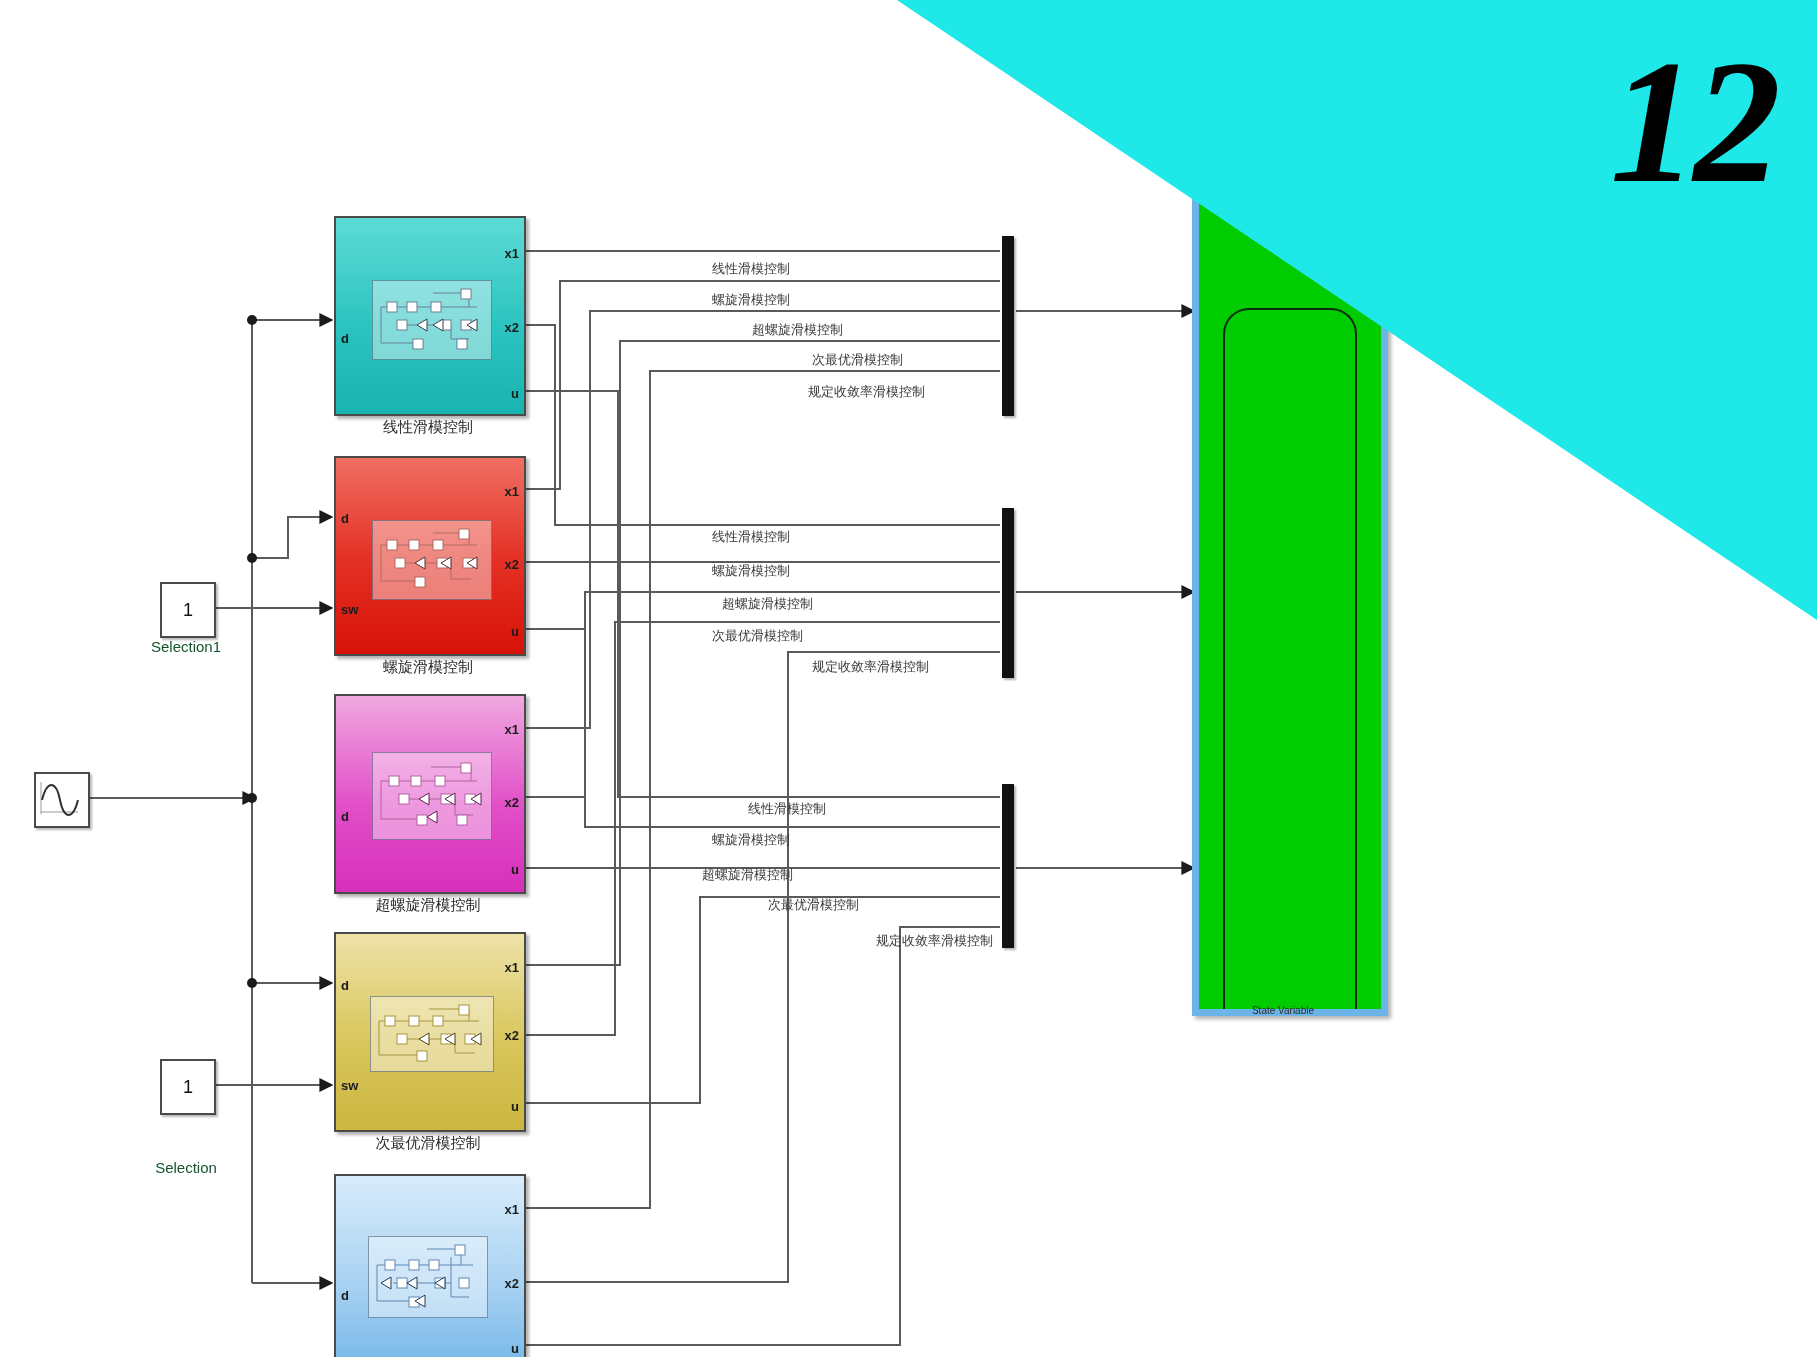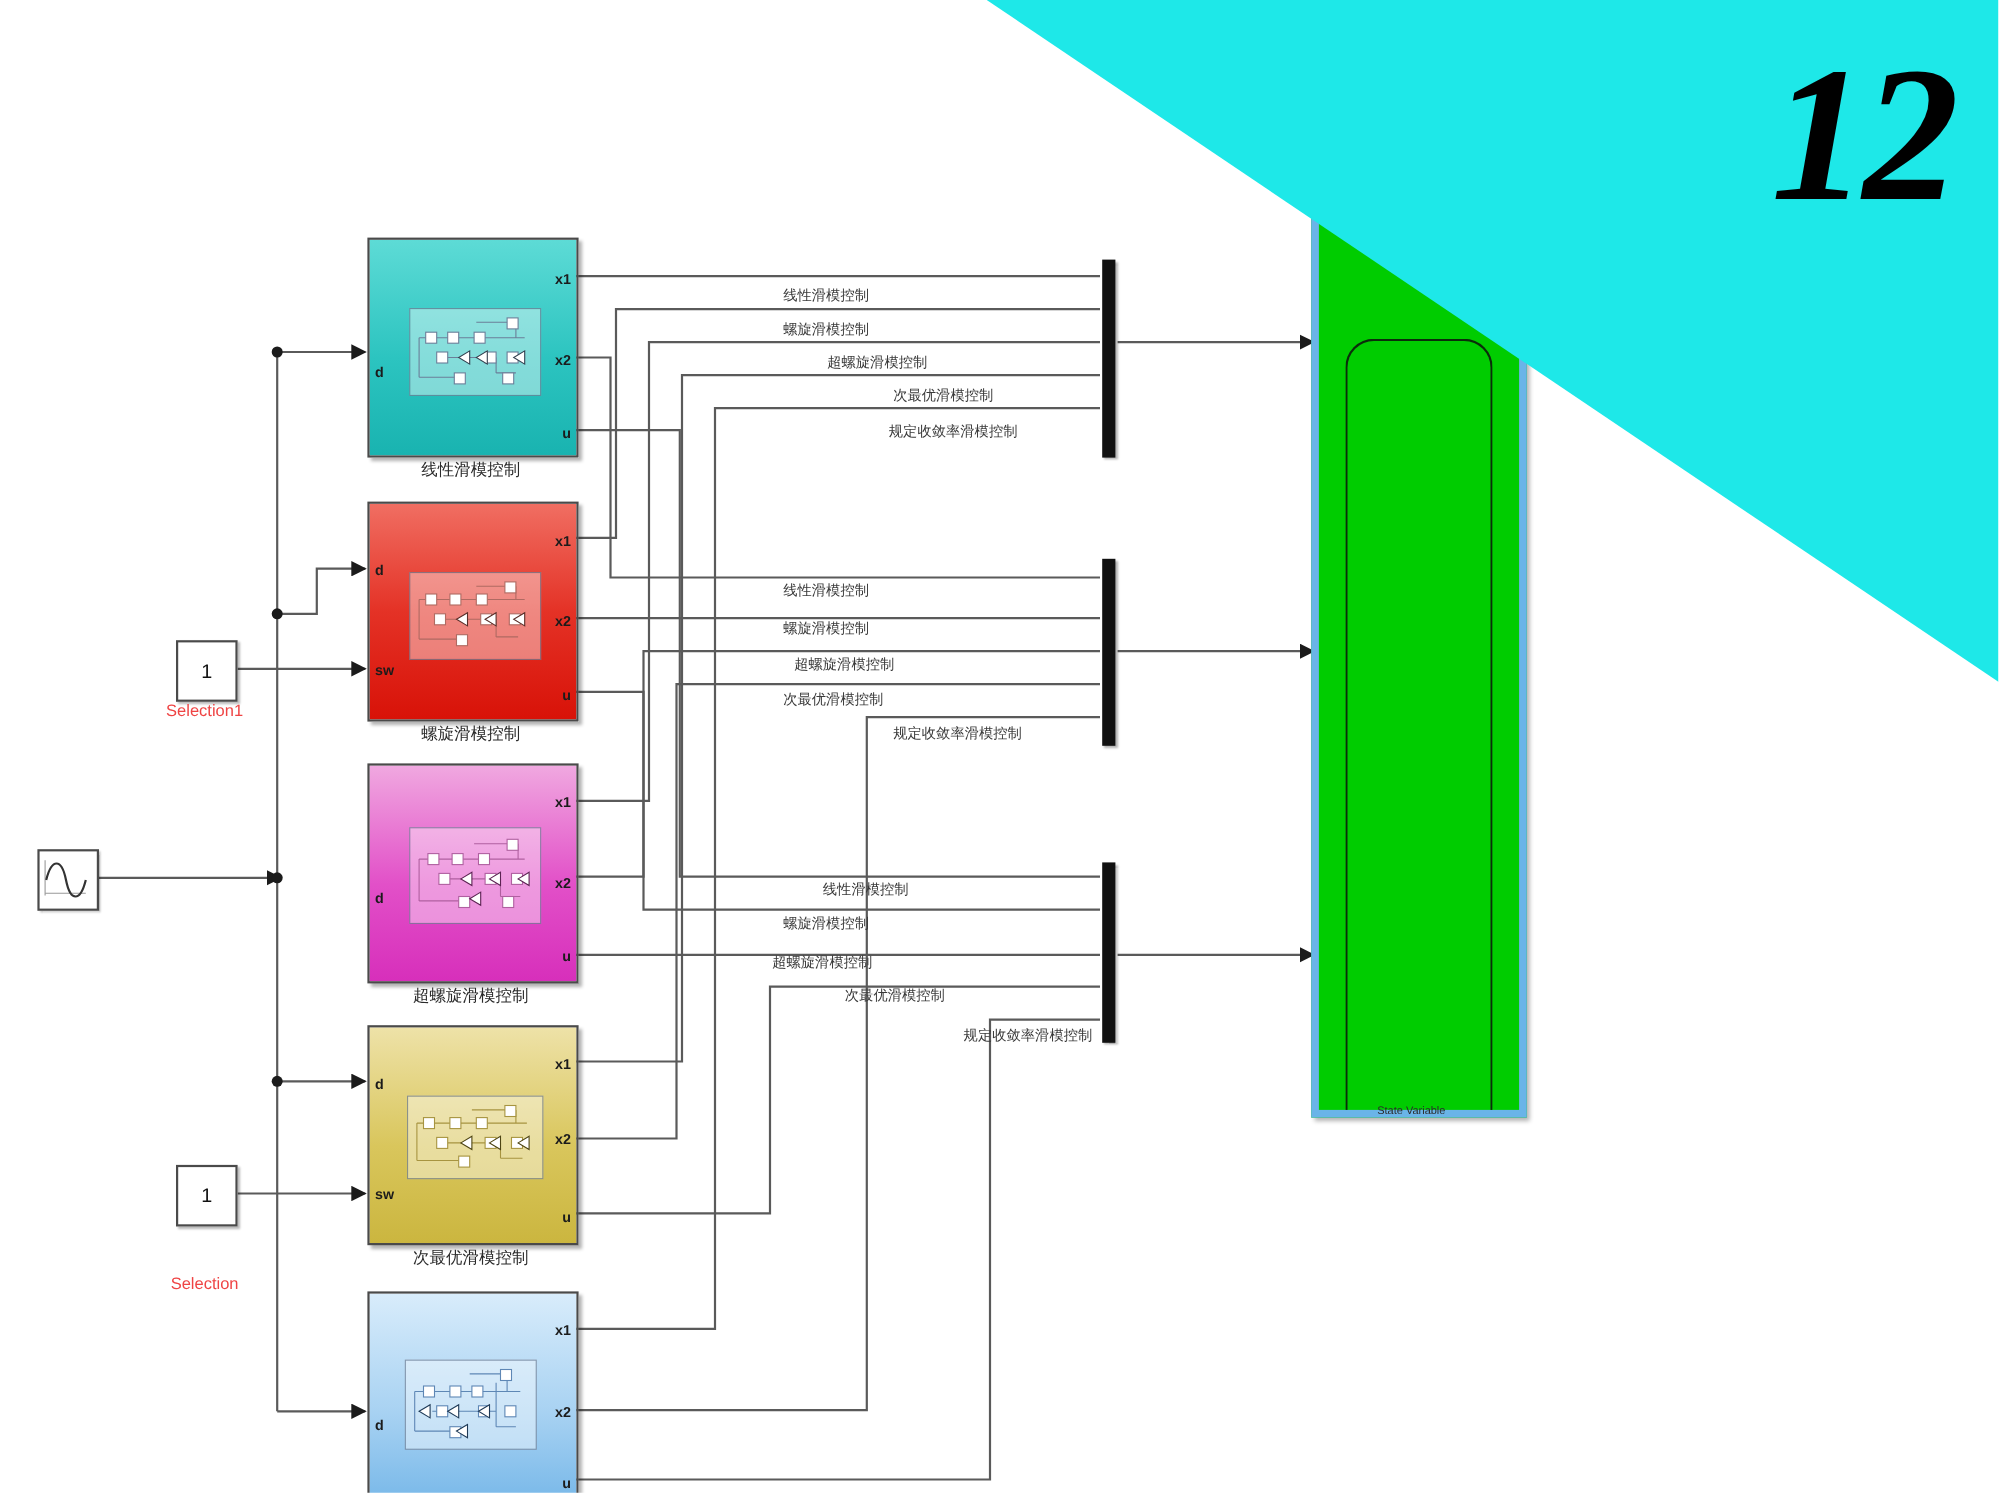--- a/index.html
+++ b/index.html
@@ -68,21 +68,21 @@
   .b-subopt{background:linear-gradient(180deg,#eee2a8 0%,#d9c65c 55%,#cbb63f 100%);}
   .b-rate  {background:linear-gradient(180deg,#d8ecfb 0%,#a8d2f2 55%,#74b6e8 100%);}
 
   
   .const-block{
     position:absolute;width:52px;height:52px;background:#fff;
     border:2px solid #4a4a4a;box-shadow:2px 2px 2px rgba(0,0,0,.28);
     display:flex;align-items:center;justify-content:center;
     font-size:18px;color:#111;z-index:20;
   }
-  .const-label{position:absolute;font-size:15px;color:#ef4444;text-align:center;
+  .const-label{position:absolute;font-size:15px;color:#14532d;text-align:center;
                white-space:nowrap;z-index:22;}
 
   
   .sine-block{
     position:absolute;width:52px;height:52px;background:#fff;
     border:2px solid #4a4a4a;box-shadow:2px 2px 2px rgba(0,0,0,.28);z-index:20;
   }
 
   
   .mux{

